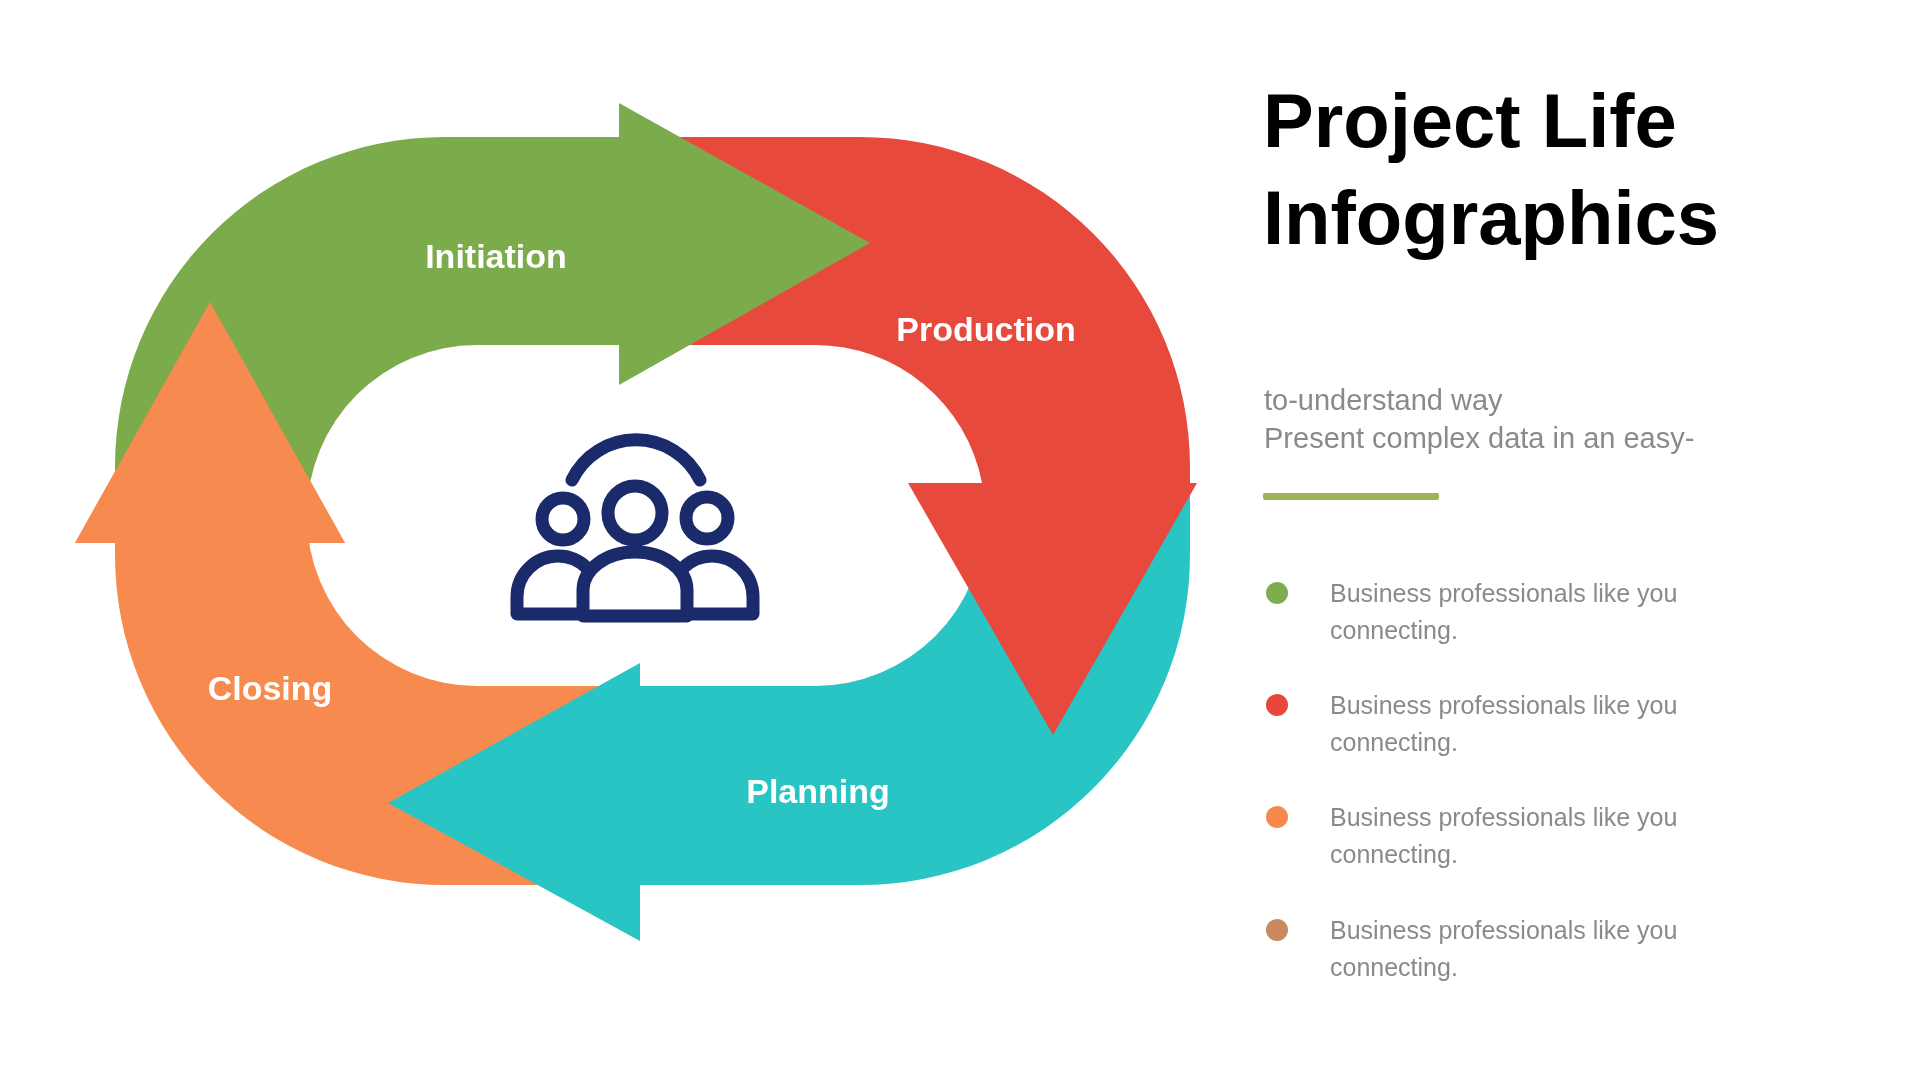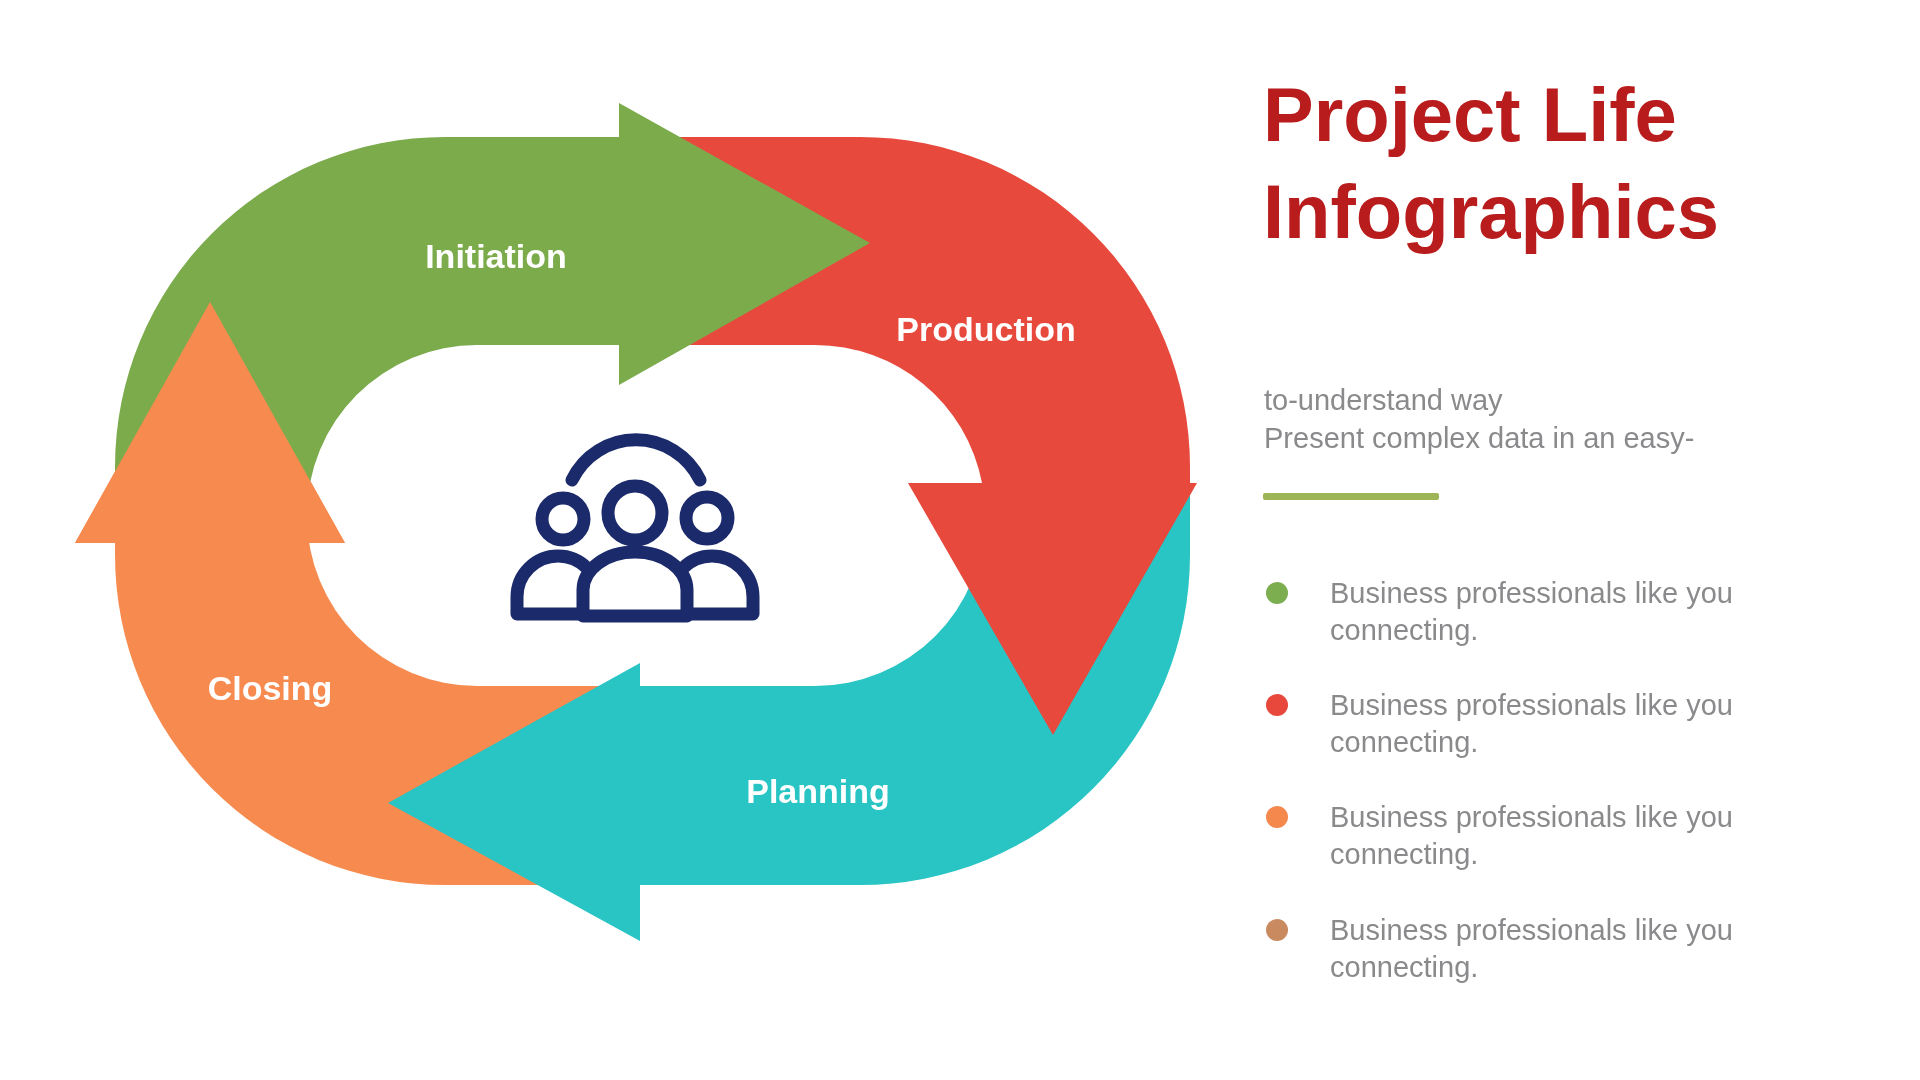--- a/index.html
+++ b/index.html
@@ -1,27 +1,27 @@
 <!DOCTYPE html>
 <html><head>
 <meta charset="utf-8">
 <style>
   html,body{margin:0;padding:0;background:#fff;}
   .stage{position:relative;width:1920px;height:1080px;background:#ffffff;overflow:hidden;
          font-family:"Liberation Sans",sans-serif;}
   .diagram-svg{position:absolute;left:0;top:0;}
   .seg-label{font-family:"Liberation Sans",sans-serif;font-weight:700;font-size:34px;fill:#ffffff;}
-  .title{position:absolute;left:1263px;top:66px;color:#b91c1c;font-weight:700;
+  .title{position:absolute;left:1263px;top:72px;color:#000000;font-weight:700;
          font-size:76px;line-height:97px;letter-spacing:0px;white-space:nowrap;}
   .subtitle{position:absolute;left:1264px;top:381px;color:#8A8A8D;font-size:29px;
             line-height:38px;white-space:nowrap;}
   .divider{position:absolute;left:1263px;top:493px;}
   .bullet{position:absolute;left:1266px;display:flex;align-items:flex-start;}
   .bullet .dot{flex:0 0 auto;margin-top:7px;}
-  .bullet .btxt{margin-left:42px;width:470px;color:#8A8A8D;font-size:29px;line-height:37px;}
+  .bullet .btxt{margin-left:42px;width:470px;color:#8A8A8D;font-size:25px;line-height:37px;}
   .b1{top:575px;} .b2{top:687px;} .b3{top:799px;} .b4{top:912px;}
 </style>
 </head>
 <body>
 
 <div class="stage">
 
   <svg class="diagram-svg" width="1250" height="1080" viewBox="0 0 1250 1080">
 
     <path d="M 620 885 L 445 885 A 330 330 0 0 1 115 555 L 115 543 L 75 543 L 210 302

